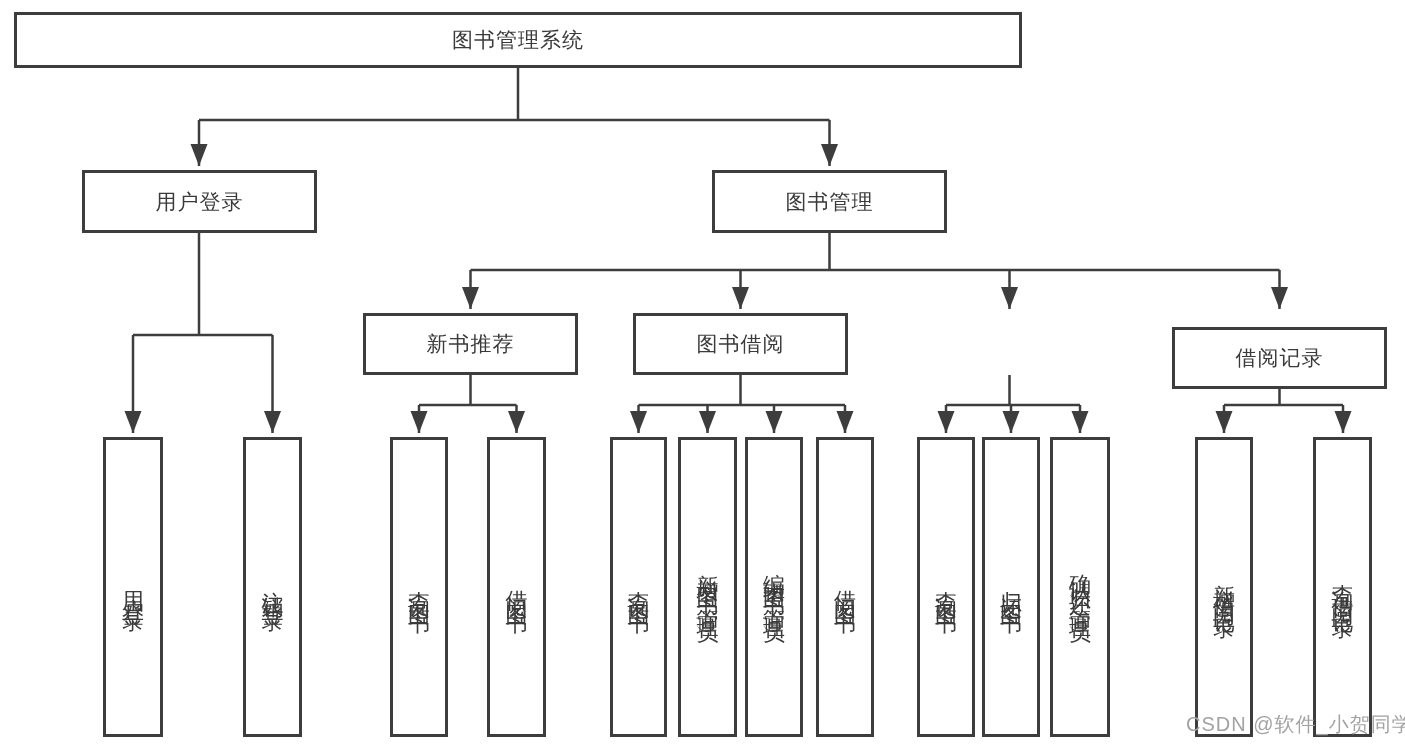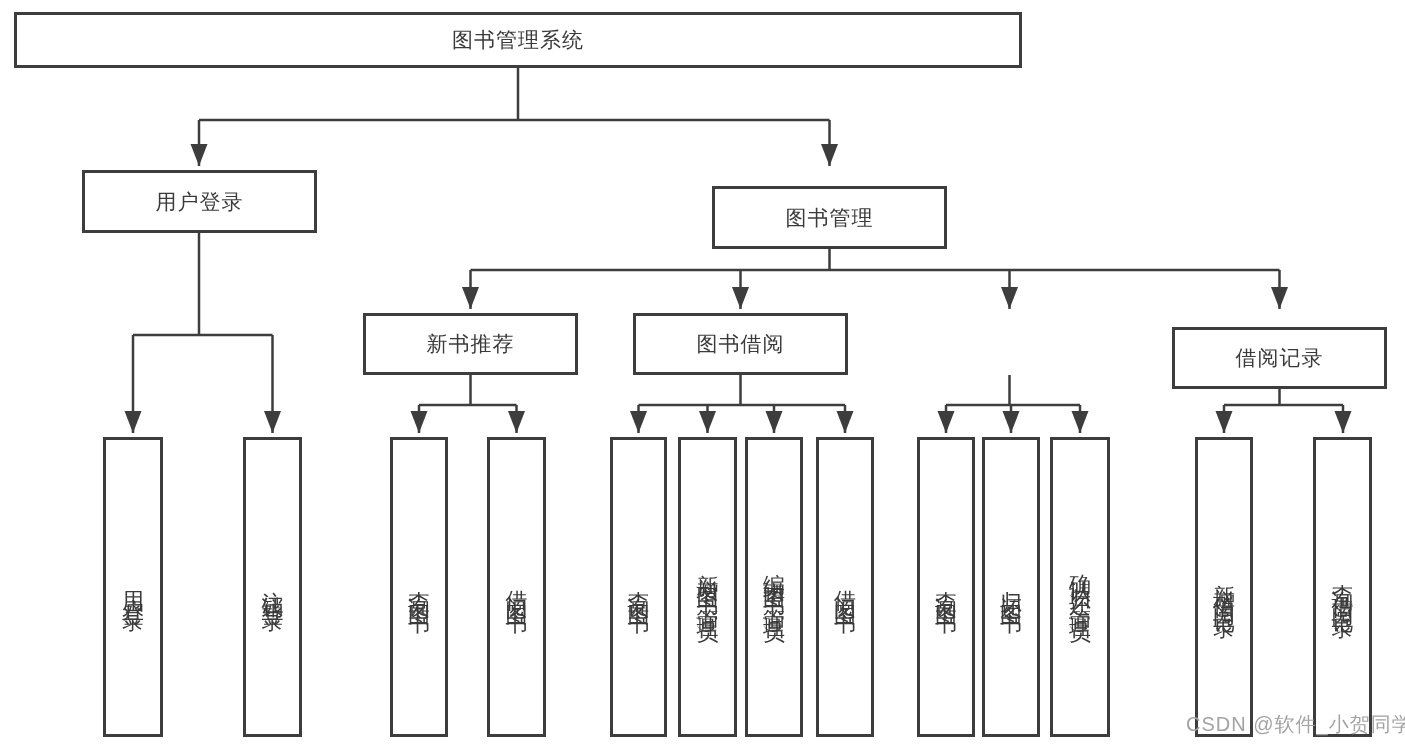--- a/index.html
+++ b/index.html
@@ -111,21 +111,21 @@
     <path class="cline" d="M1343,405 L1343,433" marker-end="url(#arrow)"></path>
   </svg>
 
   <div class="node hnode" style="left:14px; top:12px; width:1008px; height:56px;">
     <span>图书管理系统</span>
   </div>
 
   <div class="node hnode" style="left:82px; top:170px; width:235px; height:63px;">
     <span>用户登录</span>
   </div>
-  <div class="node hnode" style="left:712px; top:170px; width:235px; height:63px;margin-top:16px;">
+  <div class="node hnode" style="left:712px; top:170px; width:235px; height:63px;">
     <span>图书管理</span>
   </div>
 
   <div class="node hnode" style="left:363px; top:313px; width:215px; height:62px;font-family:Liberation Serif, serif;">
     <span>新书推荐</span>
   </div>
   <div class="node hnode" style="left:633px; top:313px; width:215px; height:62px;text-align:center;">
     <span>图书借阅</span>
   </div>
   <div class="node hnode" style="left:1172px; top:327px; width:215px; height:62px;align-items:center;">

